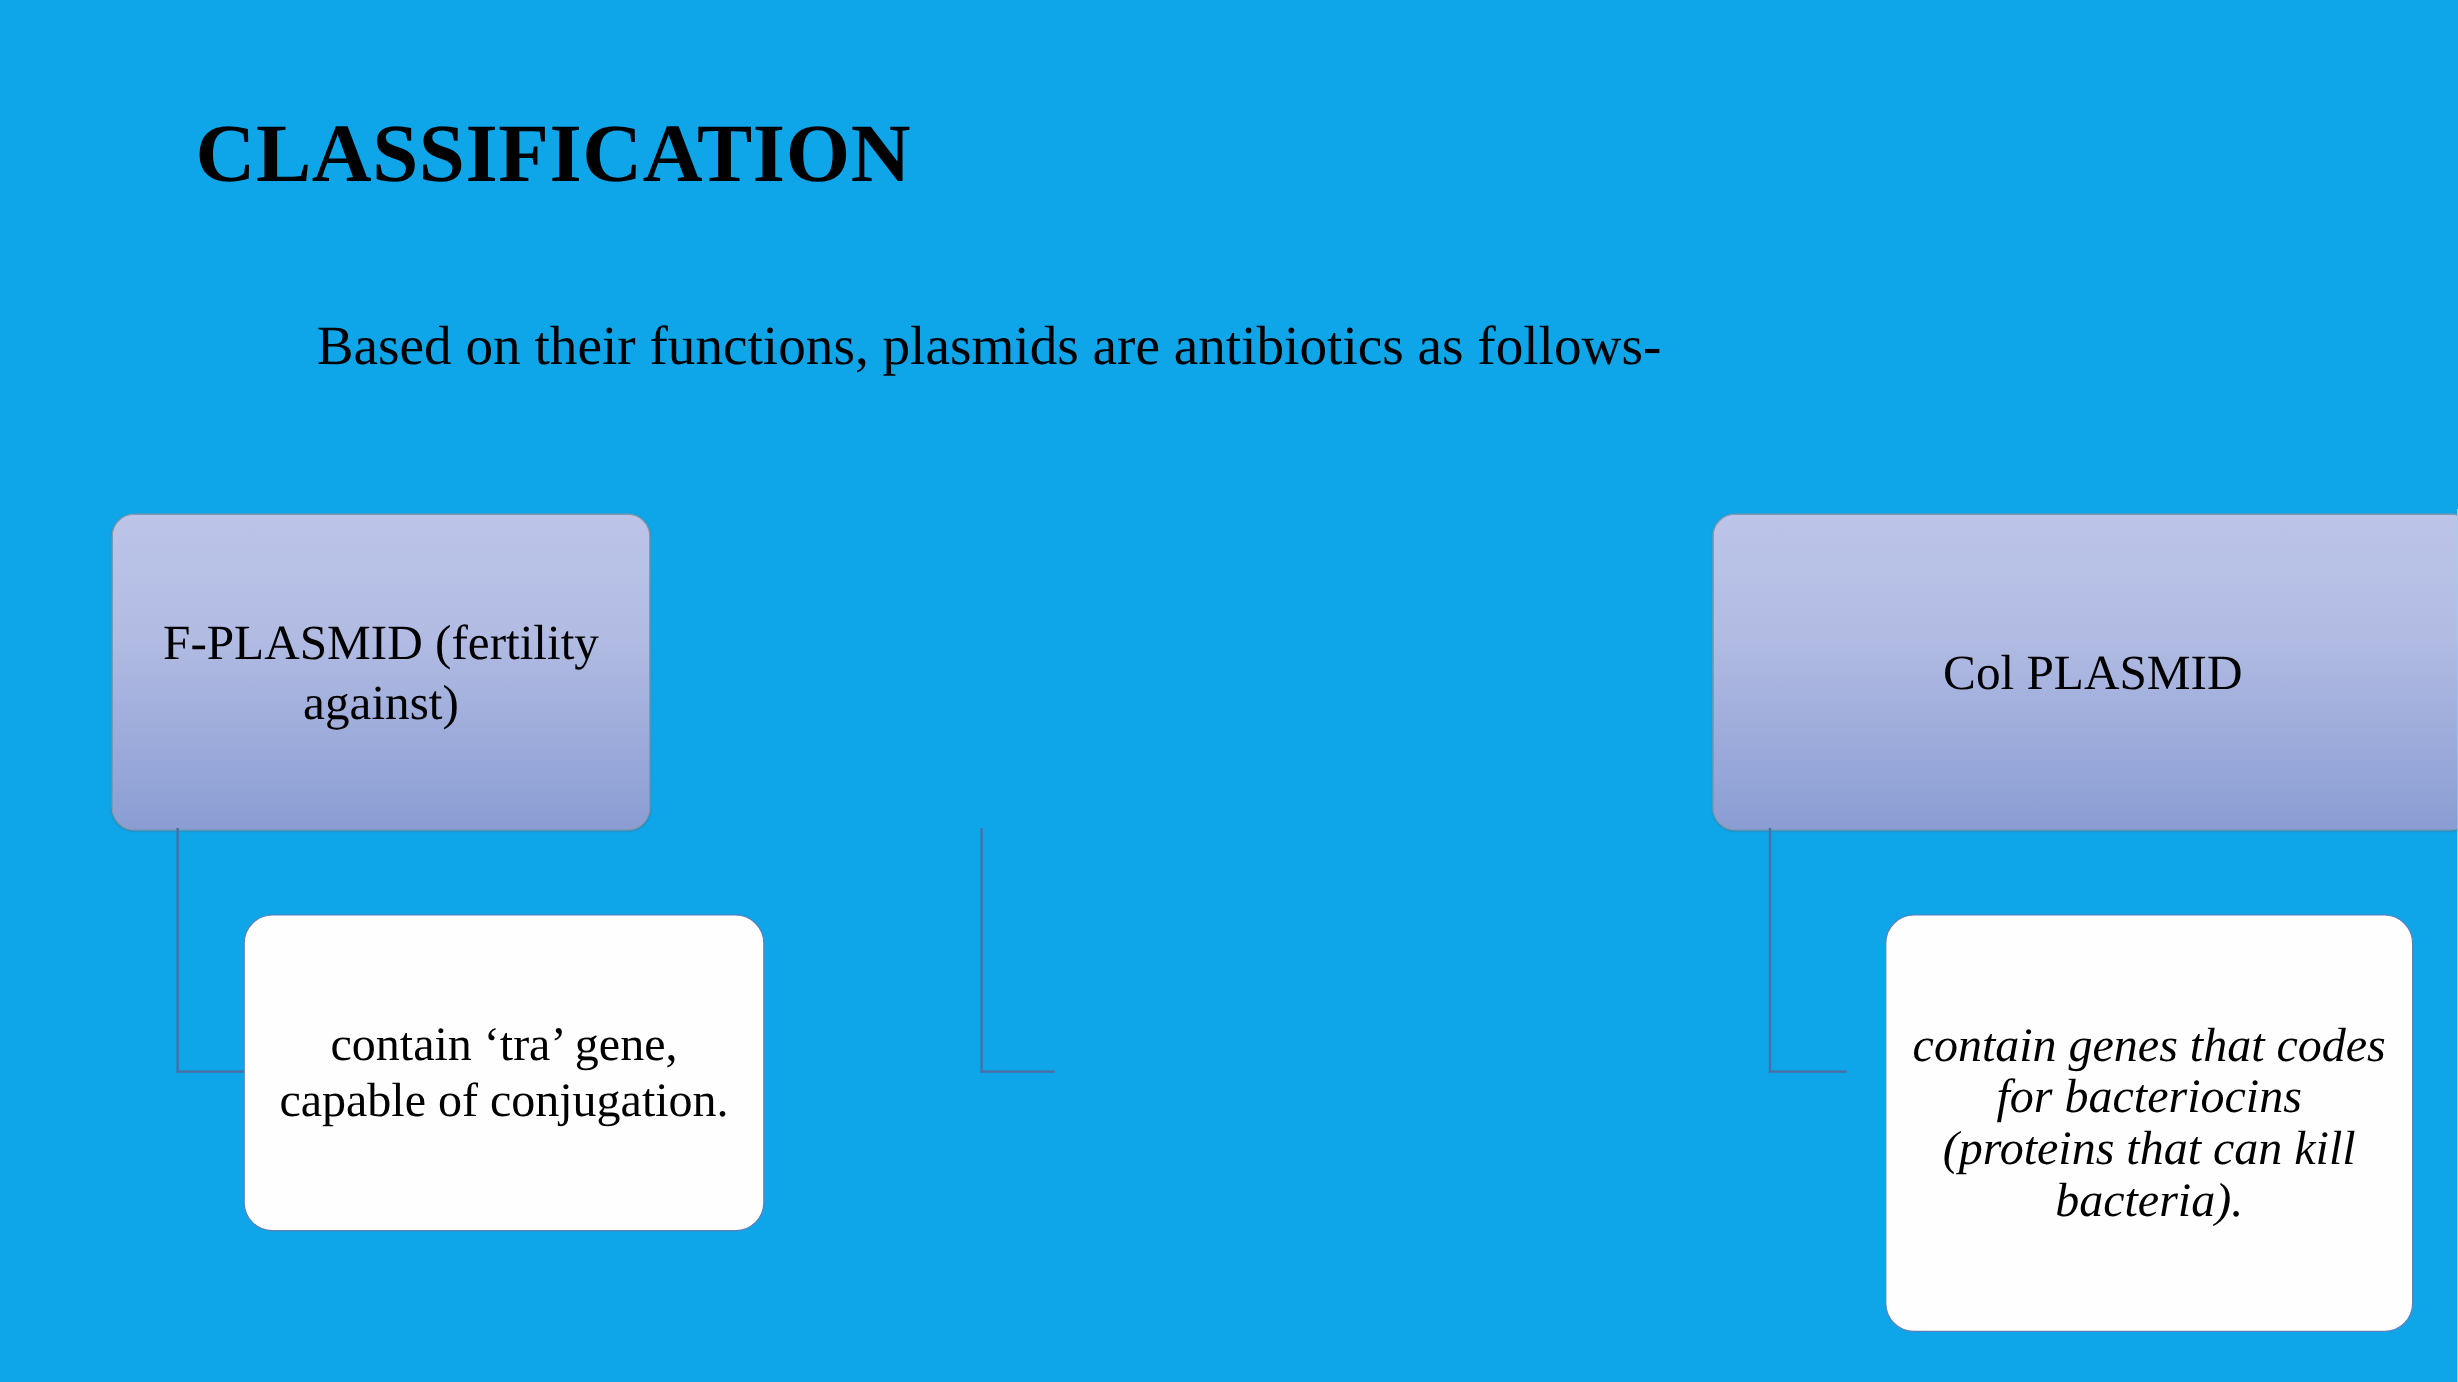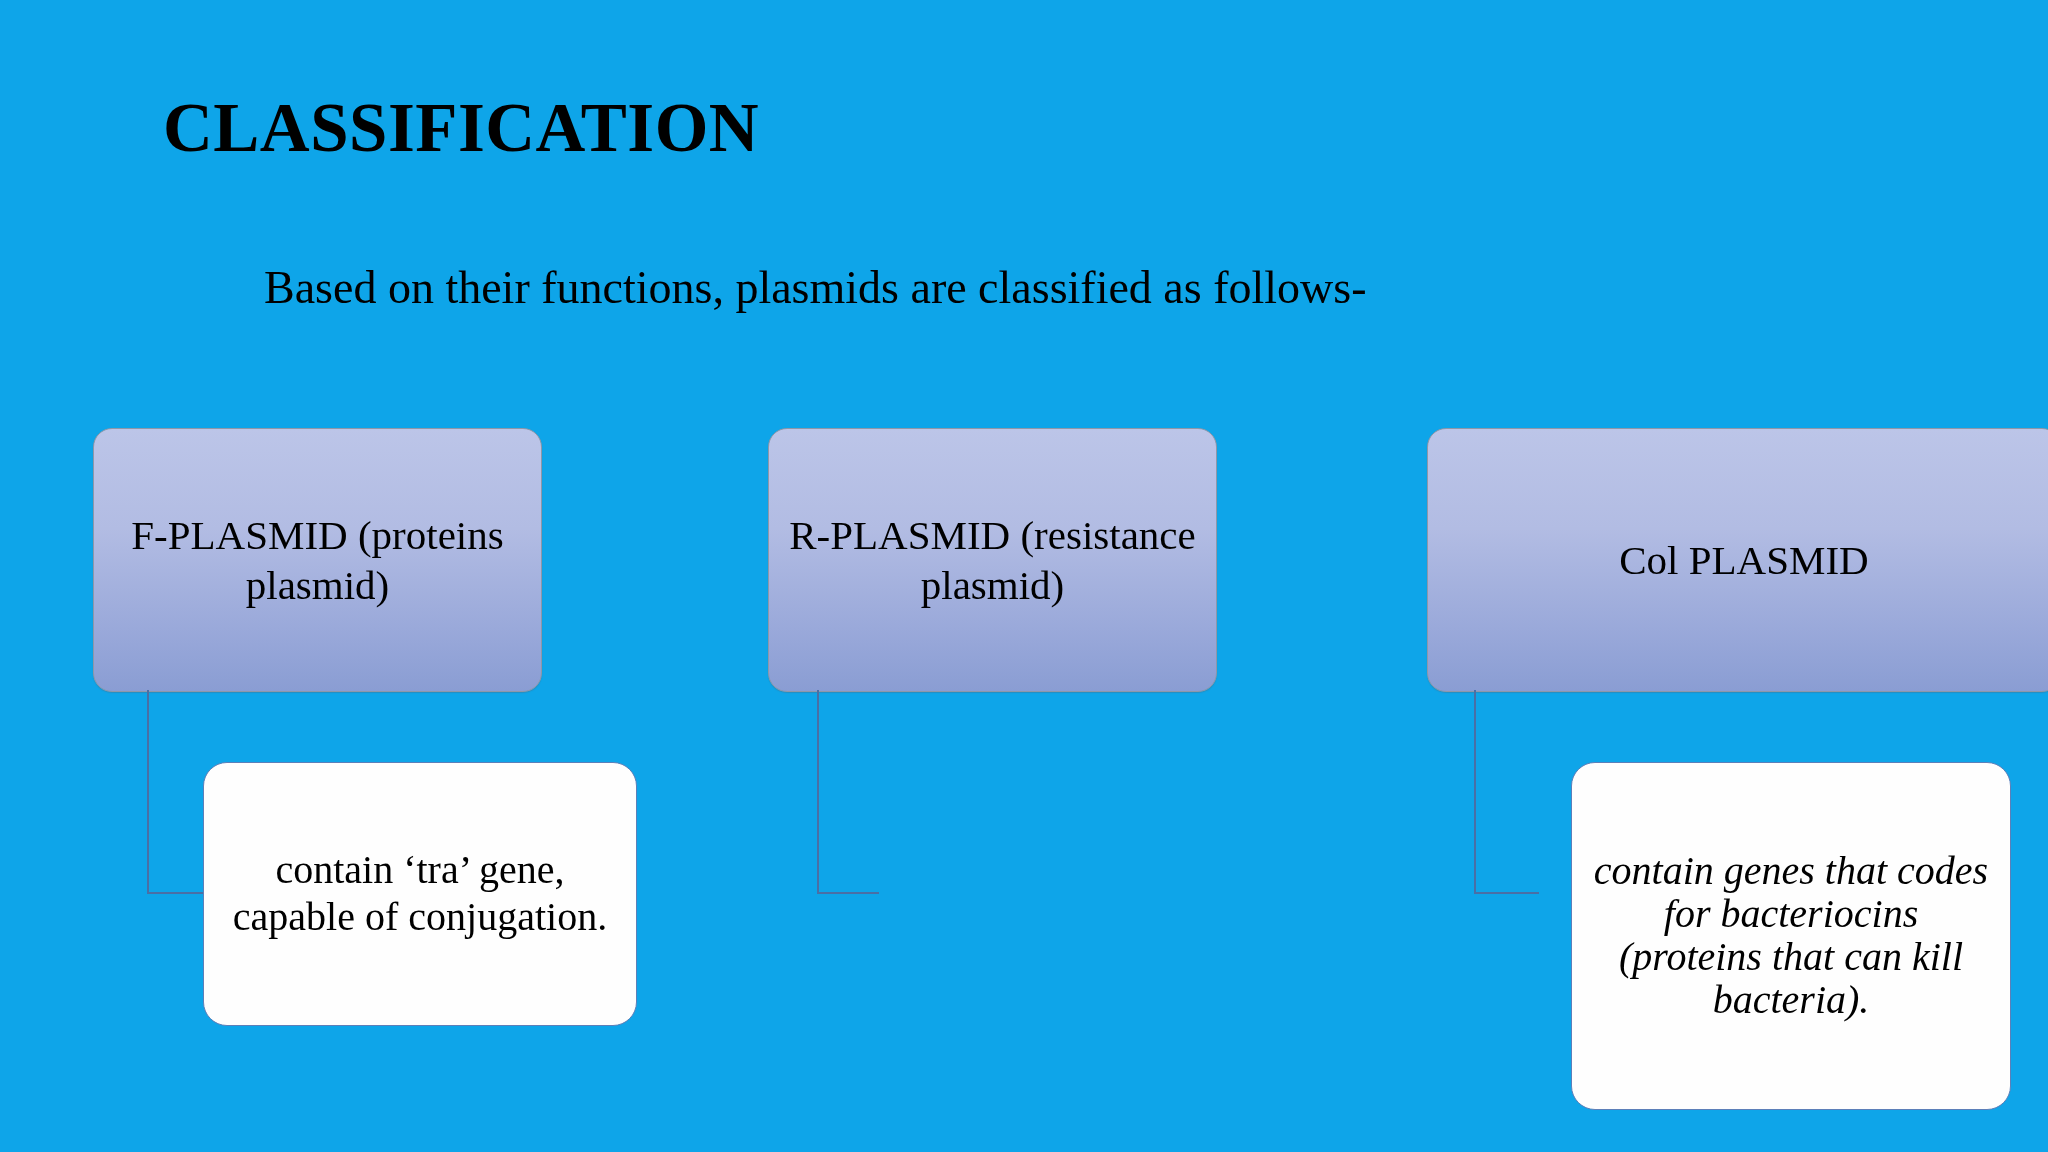--- a/index.html
+++ b/index.html
@@ -121,40 +121,37 @@
   #conn-2 .v { height: 204px; }
   #conn-2 .h { width: 65px; }
 </style>
 </head>
 <body>
 
 <div id="slide">
 
   <div id="slide-title">CLASSIFICATION</div>
 
-  <div id="slide-subtitle">Based on their functions, plasmids are classified as follows-</div>
+  <div id="slide-subtitle">Based on their functions, plasmids are antibiotics as follows-</div>
 
   <div class="conn" id="conn-0">
     <div class="v"></div>
     <div class="h"></div>
   </div>
   <div class="conn" id="conn-1">
     <div class="v"></div>
     <div class="h"></div>
   </div>
   <div class="conn" id="conn-2">
     <div class="v"></div>
     <div class="h"></div>
   </div>
 
   <div class="cat-box" id="cat-box-0">
-    <div class="cat-label">F-PLASMID (proteins plasmid)</div>
-  </div>
-  <div class="cat-box" id="cat-box-1">
-    <div class="cat-label">R-PLASMID (resistance plasmid)</div>
+    <div class="cat-label">F-PLASMID (fertility against)</div>
   </div>
   <div class="cat-box" id="cat-box-2">
     <div class="cat-label">Col PLASMID</div>
   </div>
 
   <div class="desc-box" id="desc-box-0">
     <div class="desc-text">contain ‘tra’ gene, capable of conjugation.</div>
   </div>
   <div class="desc-box" id="desc-box-2">
     <div class="desc-text">contain genes that codes for bacteriocins (proteins that can kill bacteria).</div>

